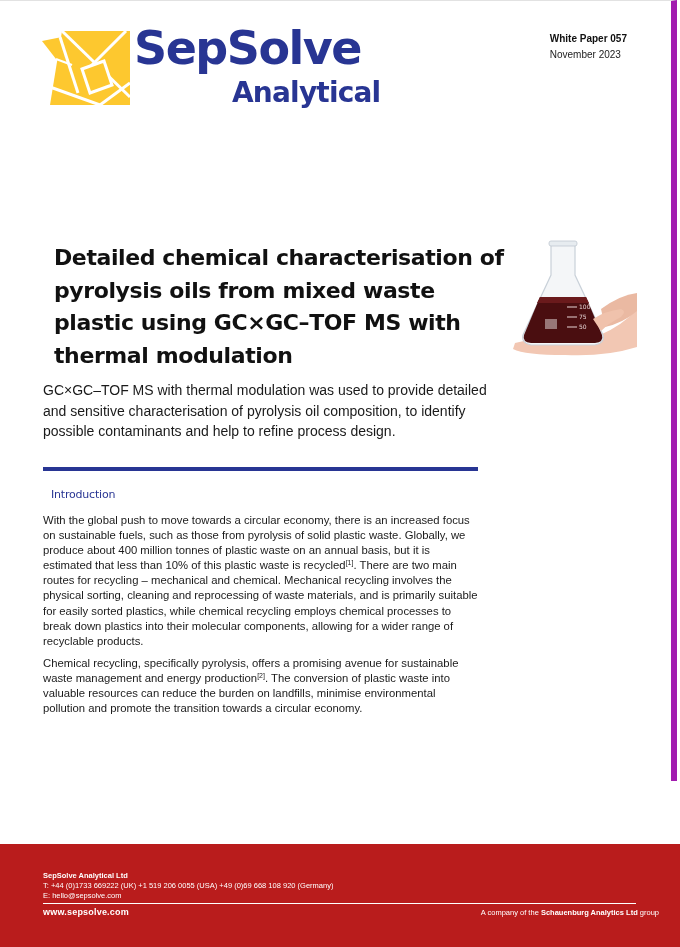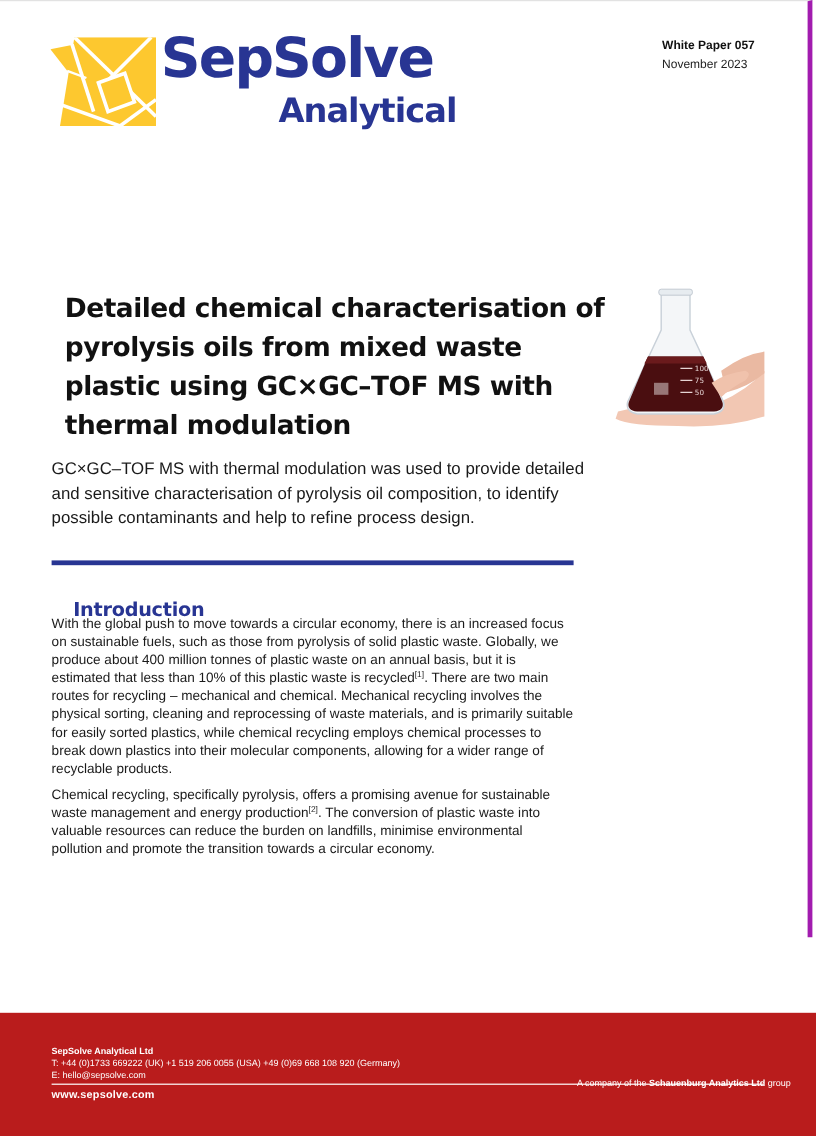--- a/index.html
+++ b/index.html
@@ -7,21 +7,21 @@
     width: 680px; height: 947px; overflow: hidden;
     background: #ffffff;
     font-family: "Liberation Sans", "DejaVu Sans", sans-serif;
     color: #1a1a1a;
     position: relative;
   }
   .page {
     position: absolute; left: 0; top: 0;
     width: 677px; height: 781px;
     background: #ffffff;
-    border-right: 4px solid #a21caf;
+    border-right: 6px solid #a21caf;
     border-top: 1px solid #e2e2e2;
     box-sizing: border-box;
   }
   
   .logo { position: absolute; left: 42px; top: 30px; width: 310px; height: 80px; }
   .logo svg.mark { position: absolute; left: 0; top: 0; width: 88px; height: 74px; }
   .logo .word-main {
     position: absolute; left: 92px; top: -6px;
     font-family: "DejaVu Sans", sans-serif; font-weight: bold;
     font-size: 46px; letter-spacing: -1.5px; color: #283593;
@@ -52,43 +52,43 @@
   .summary {
     position: absolute; left: 43px; top: 379px; width: 450px;
     font-size: 14px; line-height: 20.5px; color: #1a1a1a; margin: 0;
   }
   .rule {
     position: absolute; left: 43px; top: 466px; width: 435px; height: 4px;
     background: #283593;
   }
   .section-heading {
     position: absolute; left: 43px; top: 479px;
-    font-family: "DejaVu Sans", sans-serif; font-weight: bold;
-    font-size: 16px; color: #283593; margin: 18px; letter-spacing: -0.2px;
+    font-family: "DejaVu Sans", sans-serif; font-weight: normal;
+    font-size: 11px; color: #283593; margin: 8px; letter-spacing: -0.2px;
   }
   .body-text {
     position: absolute; left: 43px; top: 512px; width: 436px;
     font-size: 11.3px; line-height: 15.1px; color: #1a1a1a;
   }
   .body-text p { margin: 0 0 7px 0; }
   .body-text sup { font-size: 7px; line-height: 0; vertical-align: 4px; }
 
   
   .footer {
     position: absolute; left: 0; top: 843px; width: 677px; height: 104px;
     background: #b91c1c;
     color: #ffffff;
     padding-left: 24px;
   }
   .footer .company { position: absolute; left: 43px; top: 27px; font-size: 7.5px; font-weight: bold; line-height: 10px; }
   .footer .phone { position: absolute; left: 43px; top: 37px; font-size: 7.5px; line-height: 10px; white-space: nowrap; }
   .footer .email { position: absolute; left: 43px; top: 47px; font-size: 7.5px; line-height: 10px; }
   .footer .frule { position: absolute; left: 43px; top: 59px; width: 593px; height: 1px; background: #ffffff; }
   .footer .web { position: absolute; left: 43px; top: 63px; font-size: 9px; font-weight: bold; letter-spacing: 0.2px; }
-  .footer .group { position: absolute; right: 42px; top: 54px; font-size: 7.5px; white-space: nowrap; }
+  .footer .group { position: absolute; right: 42px; top: 64px; font-size: 7.5px; white-space: nowrap; }
   .footer .group b { font-weight: bold; }
 </style>
 </head>
 <body>
 
 <div class="page">
 
   <div class="logo">
     <svg class="mark" viewBox="0 0 88 74">
 

